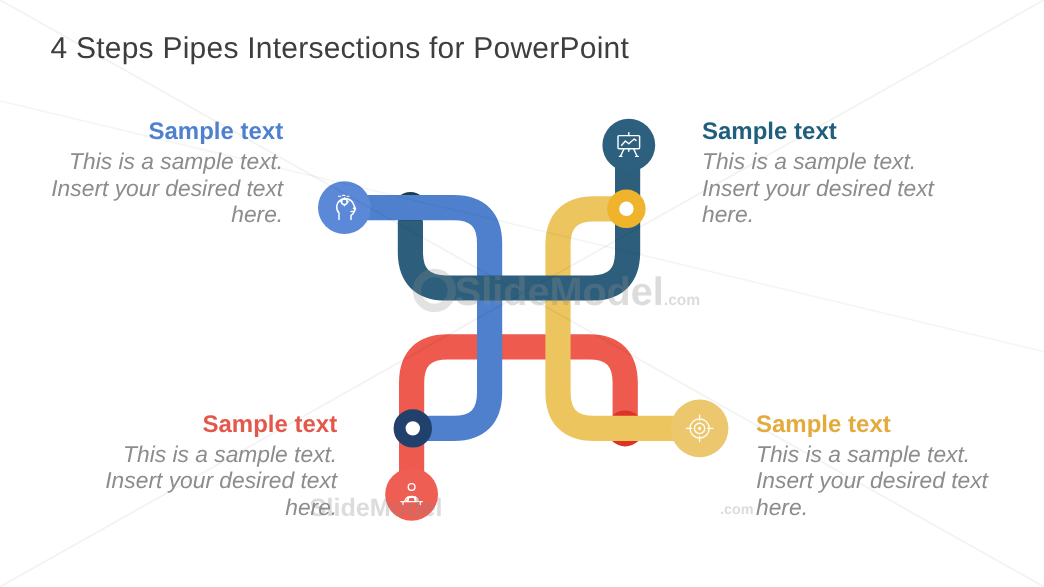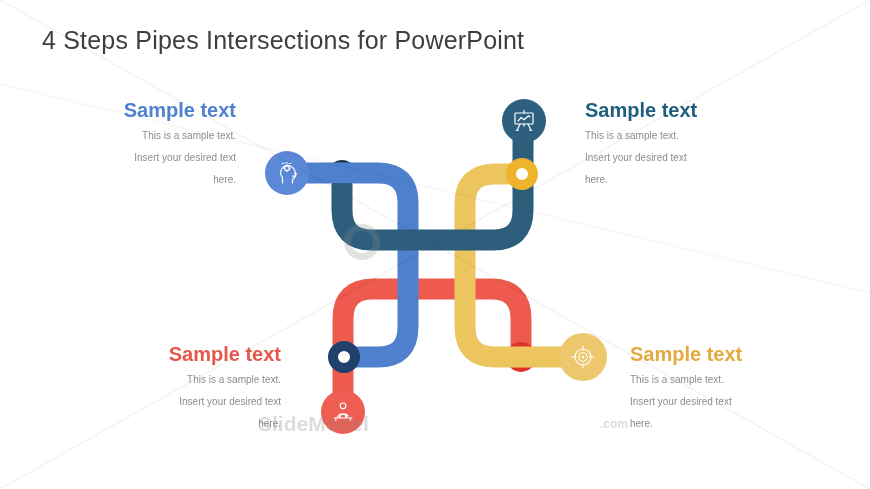--- a/index.html
+++ b/index.html
@@ -17,21 +17,21 @@
   }
   .pipes-svg, .overlay-svg{
     position:absolute;left:0;top:0;width:870px;height:489px;
   }
   .overlay-svg{pointer-events:none;}
   .tb{position:absolute;}
   .tb .hd{
     font-size:20px;font-weight:700;line-height:20px;margin-bottom:5px;
   }
   .tb .bl{
-    font-size:10px;line-height:22px;
+    font-size:19px;line-height:22px;font-style:italic;
   }
   .tb-right{text-align:right;}
   .tb-left{text-align:left;}
   .tb-tl{right:634px;top:100px;width:215px;}
   .tb-tr{left:585px;top:100px;width:215px;}
   .tb-bl{right:589px;top:344px;width:215px;}
   .tb-br{left:630px;top:344px;width:215px;}
   .wm{
     position:absolute;pointer-events:none;
     color:rgba(140,140,140,0.30);
@@ -109,20 +109,21 @@
     </g>
   </svg>
 
   <svg class="overlay-svg" viewBox="0 0 870 489">
     <line x1="0" y1="0" x2="870" y2="489" stroke="#000000" stroke-opacity="0.05" stroke-width="1.5"></line>
     <line x1="0" y1="489" x2="870" y2="0" stroke="#000000" stroke-opacity="0.05" stroke-width="1.5"></line>
     <line x1="0" y1="84" x2="870" y2="293" stroke="#000000" stroke-opacity="0.04" stroke-width="1.5"></line>
   </svg>
 
   <div class="wm-logo"></div>
+  <div class="wm wm-center"><span>SlideModel</span><span class="dotcom">.com</span></div>
   <div class="wm wm-low"><span>SlideModel</span></div>
   <div class="wm wm-low2"><span>.com</span></div>
 
   <div class="tb tb-tl tb-right">
     <div class="hd" style="color: rgb(78, 129, 206);">Sample text</div>
     <div class="bl" style="color: rgb(140, 140, 140);">This is a sample text.</div>
     <div class="bl" style="color: rgb(140, 140, 140);">Insert your desired text</div>
     <div class="bl" style="color: rgb(140, 140, 140);">here.</div>
   </div>
 

